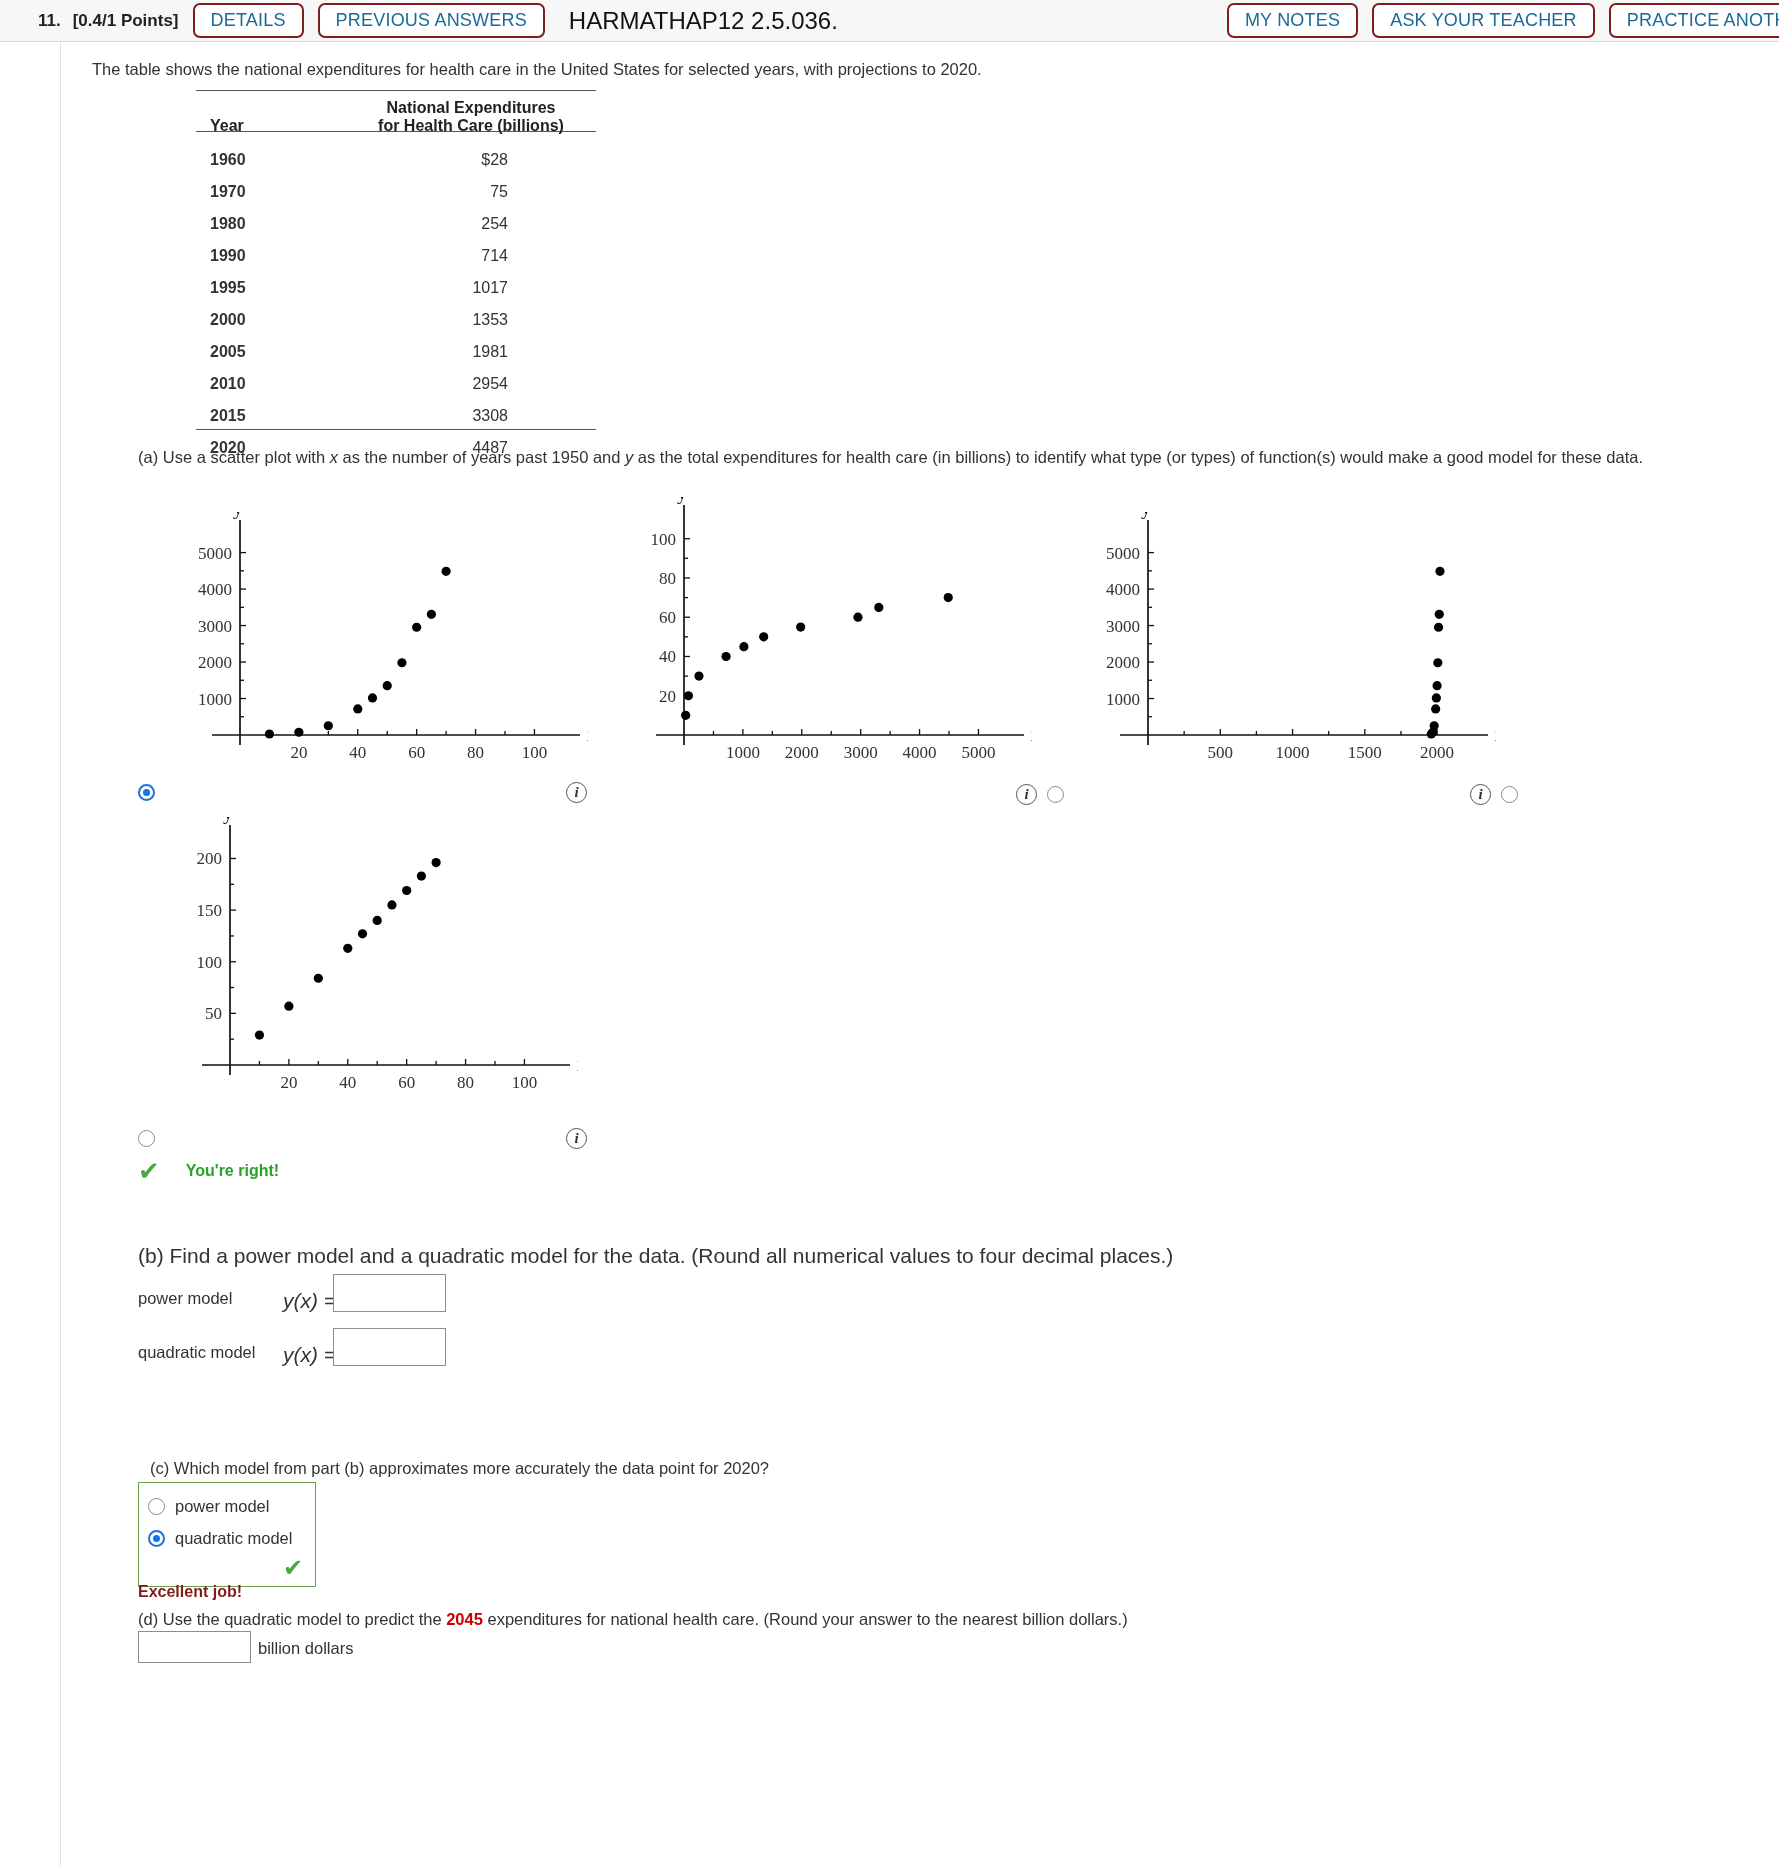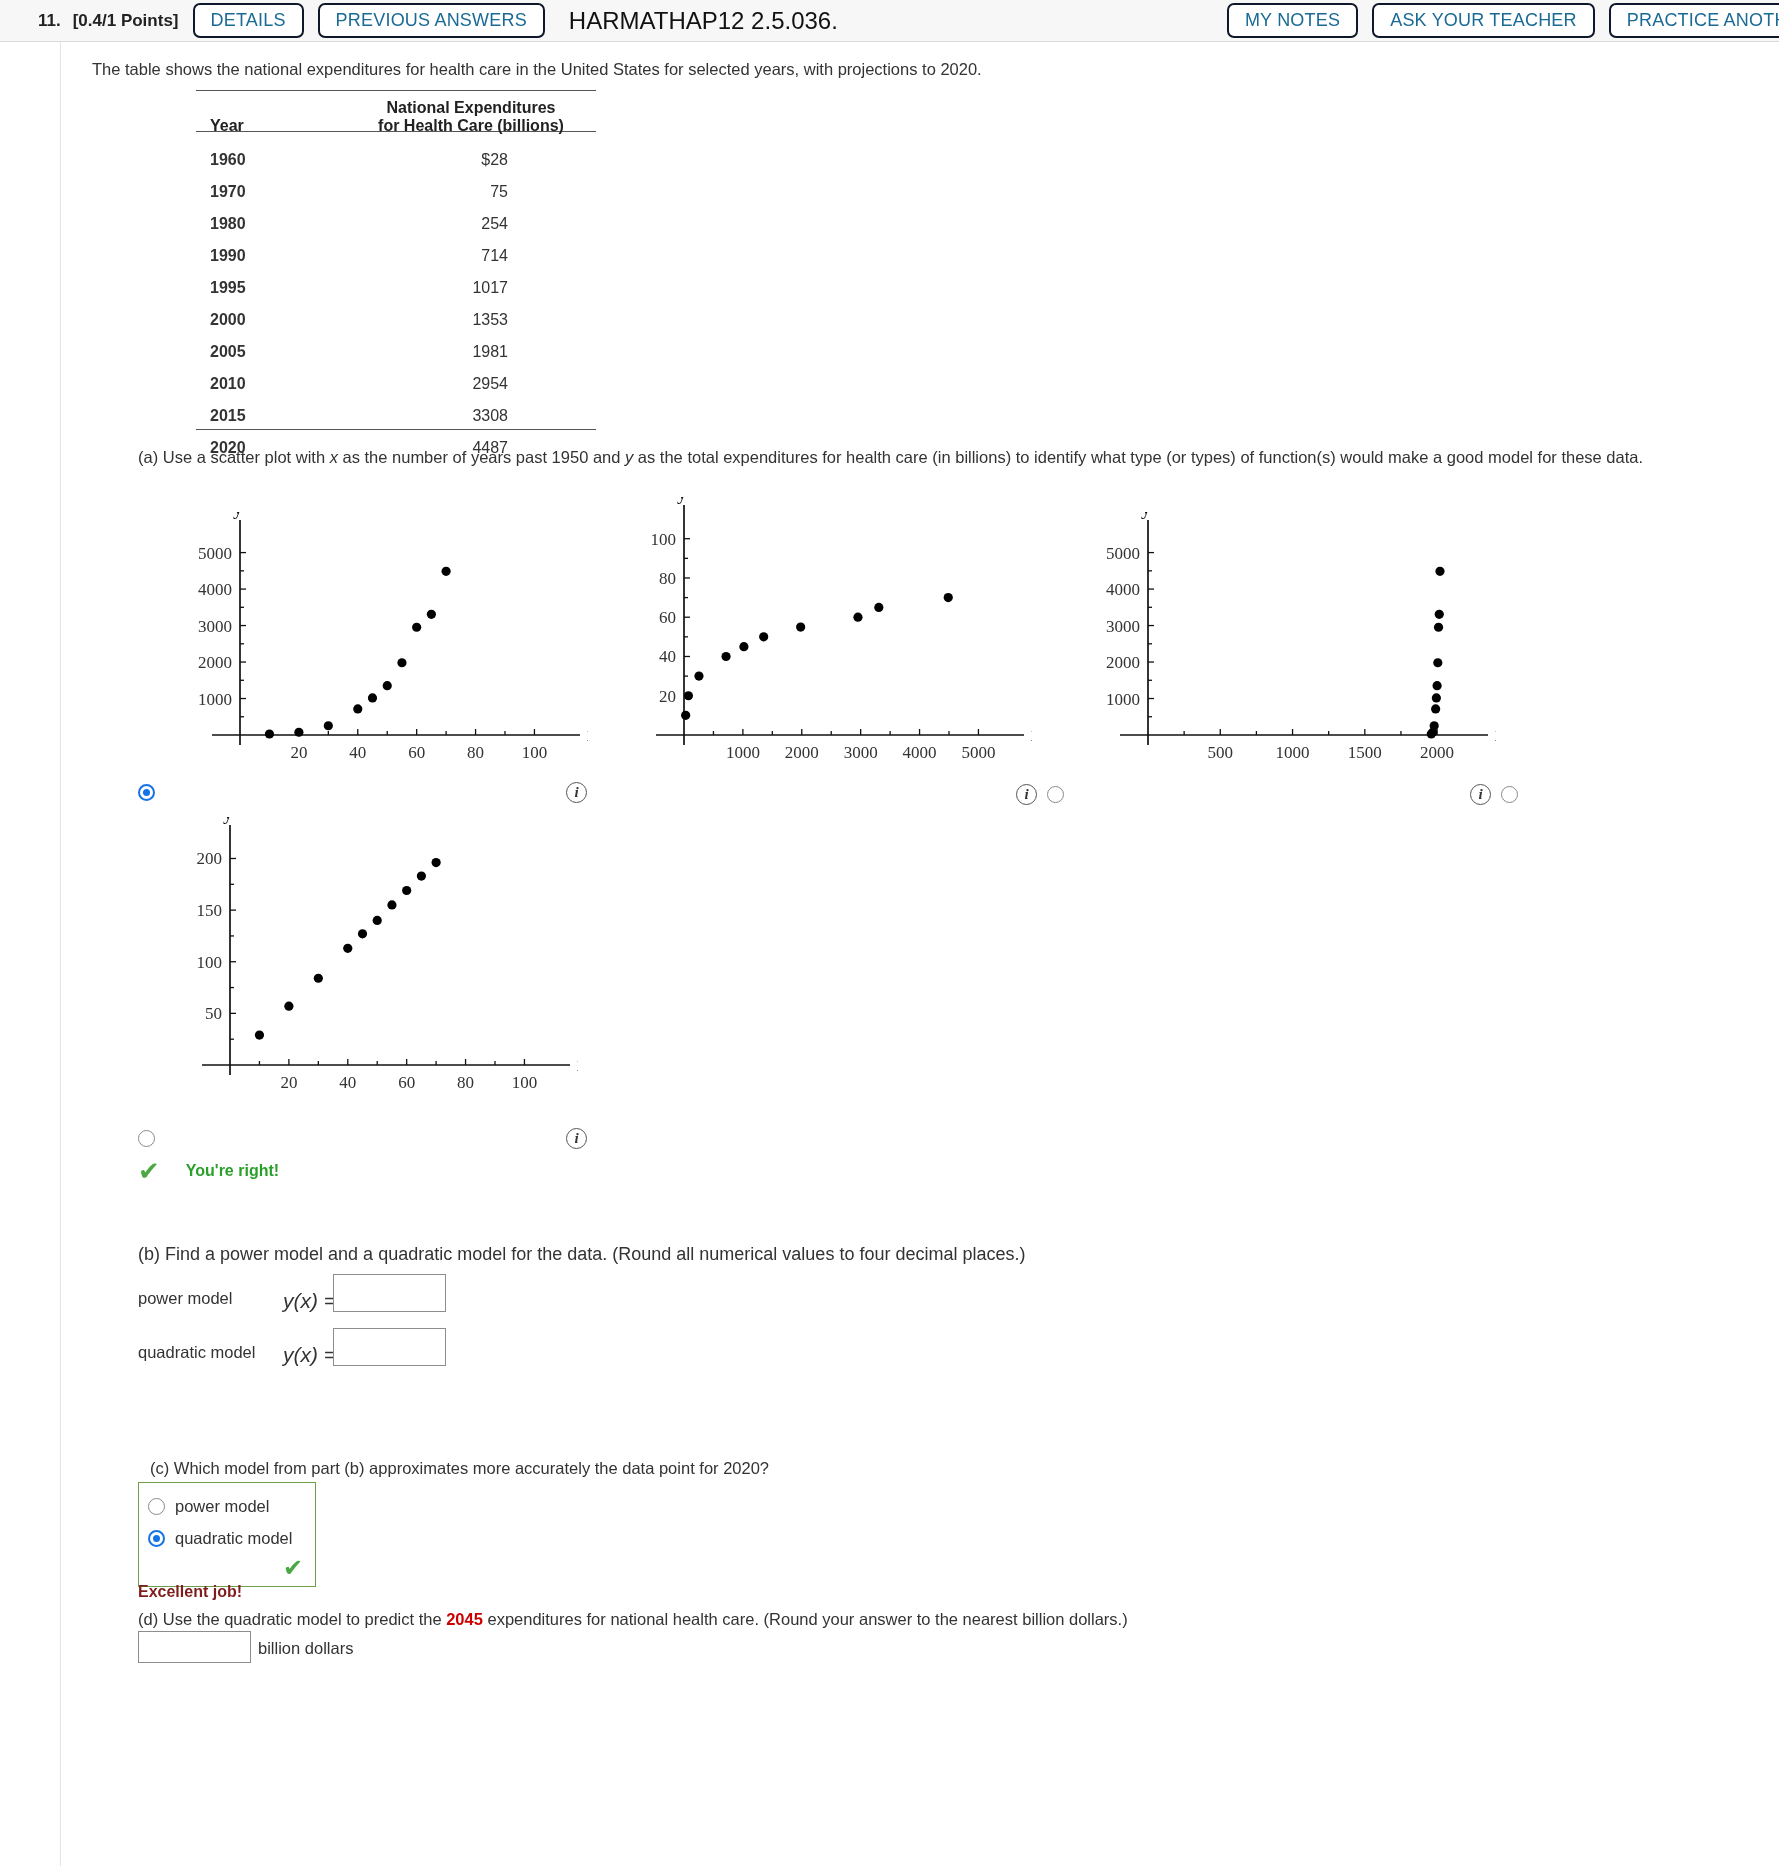--- a/index.html
+++ b/index.html
@@ -21,21 +21,21 @@
   .q-number {
     font-size: 17px; font-weight: bold; color: #222;
     margin-left: 38px; white-space: nowrap;
   }
   .q-points {
     font-size: 17px; font-weight: bold; color: #222;
     margin-left: 12px; white-space: nowrap;
   }
   .pill {
     margin-left: 14px;
-    border: 2px solid #0f172a;
+    border: 2px solid #7f1d1d;
     border-radius: 7px;
     background: #ffffff;
     color: #1a6a96;
     font-size: 18px;
     letter-spacing: .2px;
     padding: 6px 16px 7px 16px;
     white-space: nowrap;
     cursor: pointer;
     line-height: 1;
   }
@@ -121,21 +121,21 @@
   
   .feedback {
     position: absolute; display: flex; align-items: center;
   }
   .checkmark { color: #4aa843; font-size: 26px; line-height: 1; }
   .feedback-text {
     color: #2aa02a; font-weight: bold; font-size: 16px; margin-left: 26px;
   }
 
   
-  .part-b-text { position: absolute; left: 138px; top: 1202px; font-size: 18px; color: #333; }
+  .part-b-text { position: absolute; left: 138px; top: 1202px; font-size: 21px; color: #333; }
   .row-label { position: absolute; font-size: 16.5px; color: #333; }
   .row-eq    { position: absolute; font-size: 21px; color: #333; font-style: italic; }
   .answerbox {
     position: absolute;
     border: 1px solid #8d8d8d; background: #fff;
     font-family: "Liberation Sans", sans-serif;
     font-size: 15px; padding: 4px 6px; color: #222;
   }
   .part-c-text { position: absolute; left: 138px; top: 1417px; font-size: 16.5px; color: #333; margin-left: 12px; }
   .radio-group-box {

